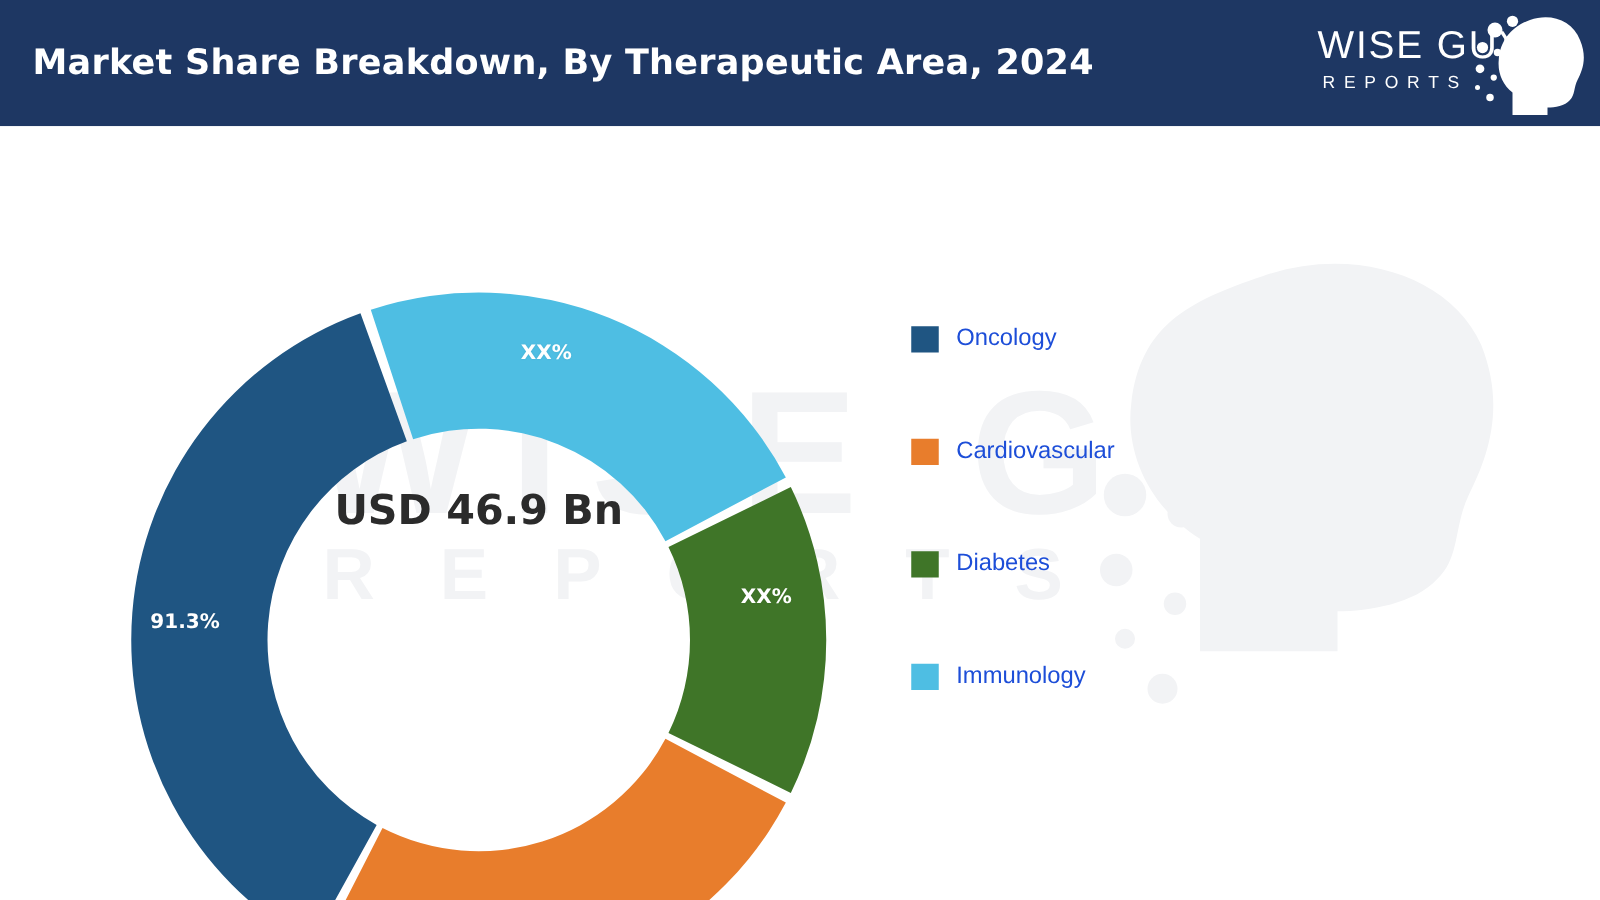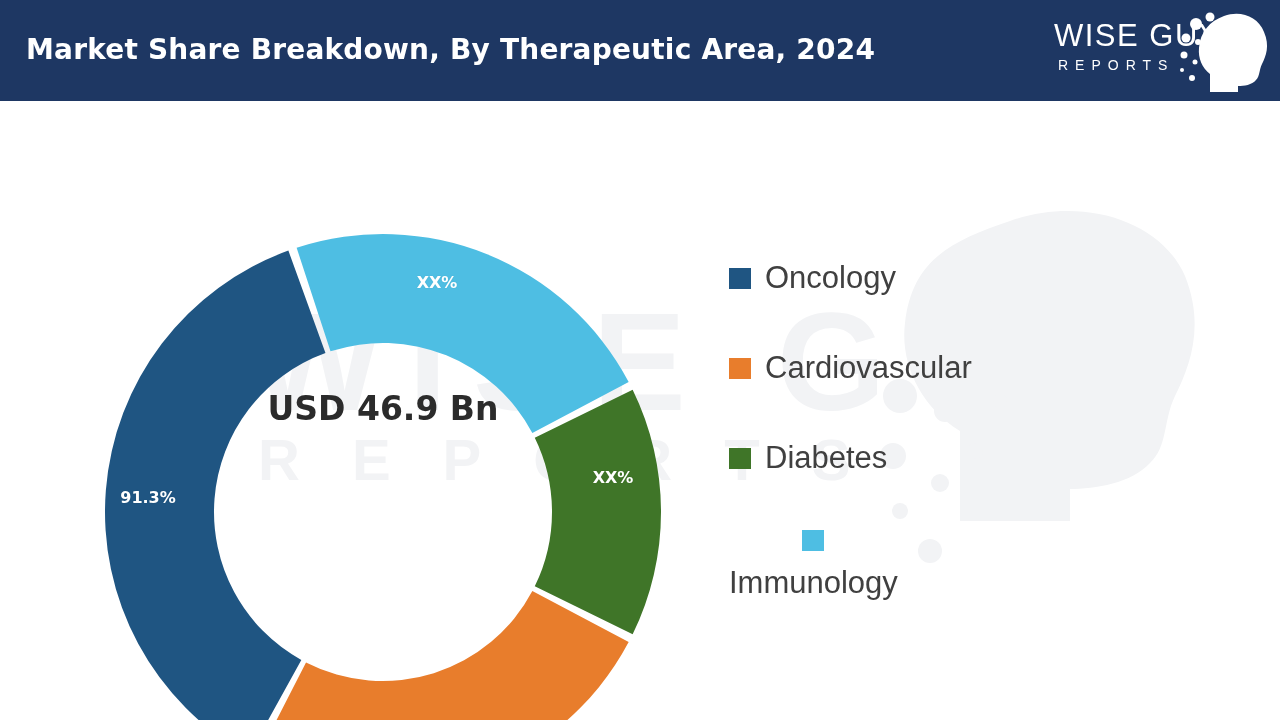--- a/index.html
+++ b/index.html
@@ -73,21 +73,21 @@
     white-space:nowrap;
   }
 
   
   .legend{position:absolute;left:729px;top:0;width:400px;height:619px;}
   .legend-item{
     position:absolute;left:0;display:flex;align-items:center;gap:14px;
   }
   .legend-swatch{width:22px;height:21px;flex:0 0 auto;display:block;}
   .legend-text{
-    font-size:31px;color:#404040;white-space:nowrap;
+    font-size:19px;color:#1d4ed8;white-space:nowrap;
     font-family:"Liberation Sans",sans-serif;
   }
 </style>
 </head>
 <body>
 
 <div id="root">
 
   <div class="header">
     <div class="header-title">Market Share Breakdown, By Therapeutic Area, 2024</div>
@@ -162,20 +162,20 @@
         <span class="legend-text">Oncology</span>
       </div>
       <div class="legend-item" style="top:249px;align-items:center;">
         <span class="legend-swatch" style="background:#e87d2c;"></span>
         <span class="legend-text">Cardiovascular</span>
       </div>
       <div class="legend-item" style="top:339px;">
         <span class="legend-swatch" style="background:#3f7528;"></span>
         <span class="legend-text">Diabetes</span>
       </div>
-      <div class="legend-item" style="top:429px;flex-direction:column;">
+      <div class="legend-item" style="top:429px;">
         <span class="legend-swatch" style="background:#4ebee3;"></span>
         <span class="legend-text">Immunology</span>
       </div>
     </div>
 
   </div>
 </div>
 
 </body></html>

